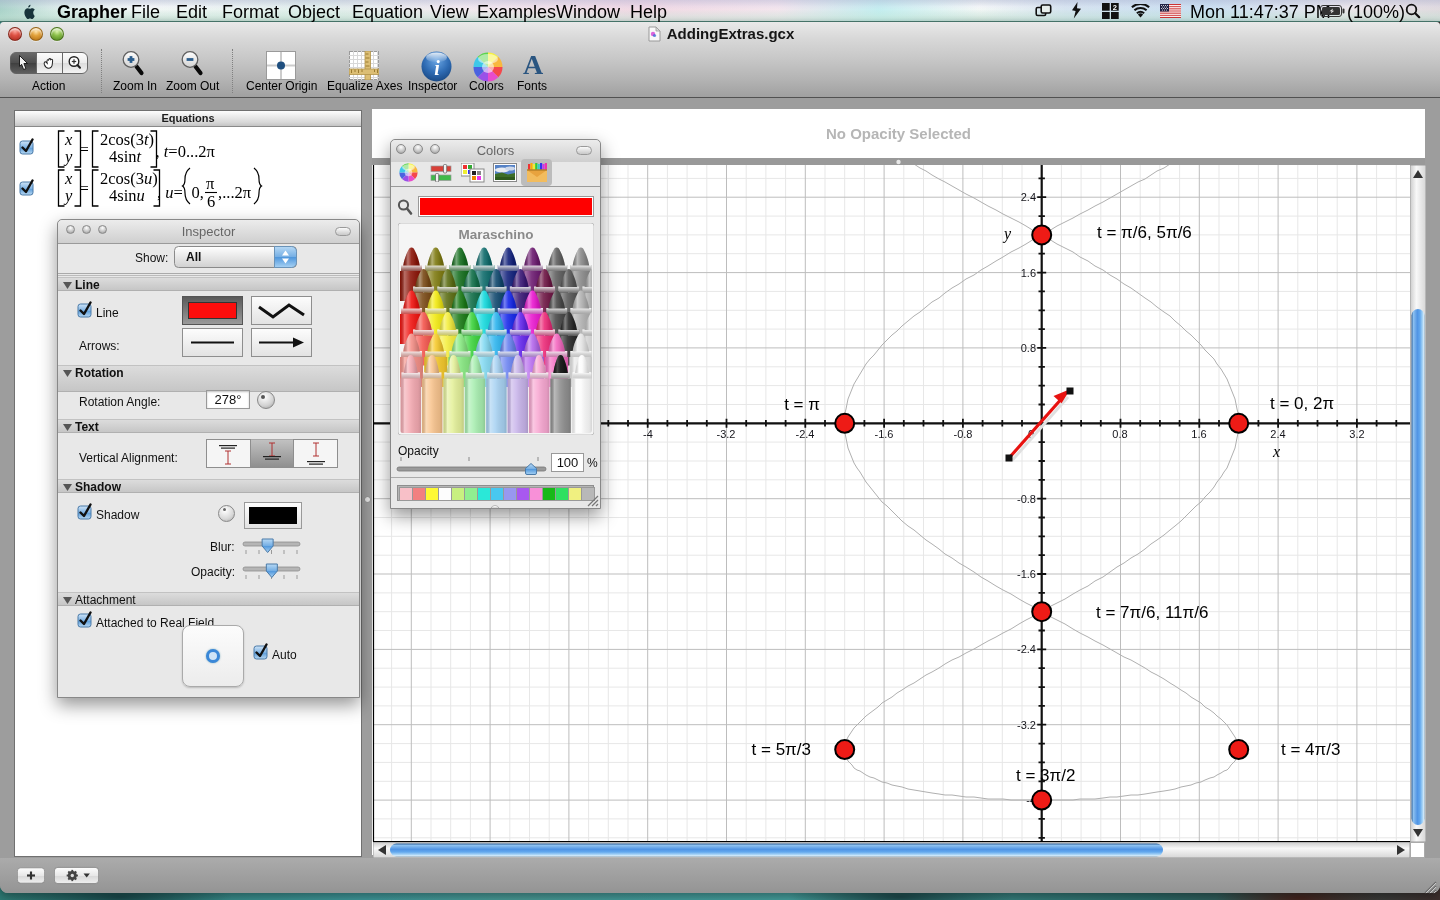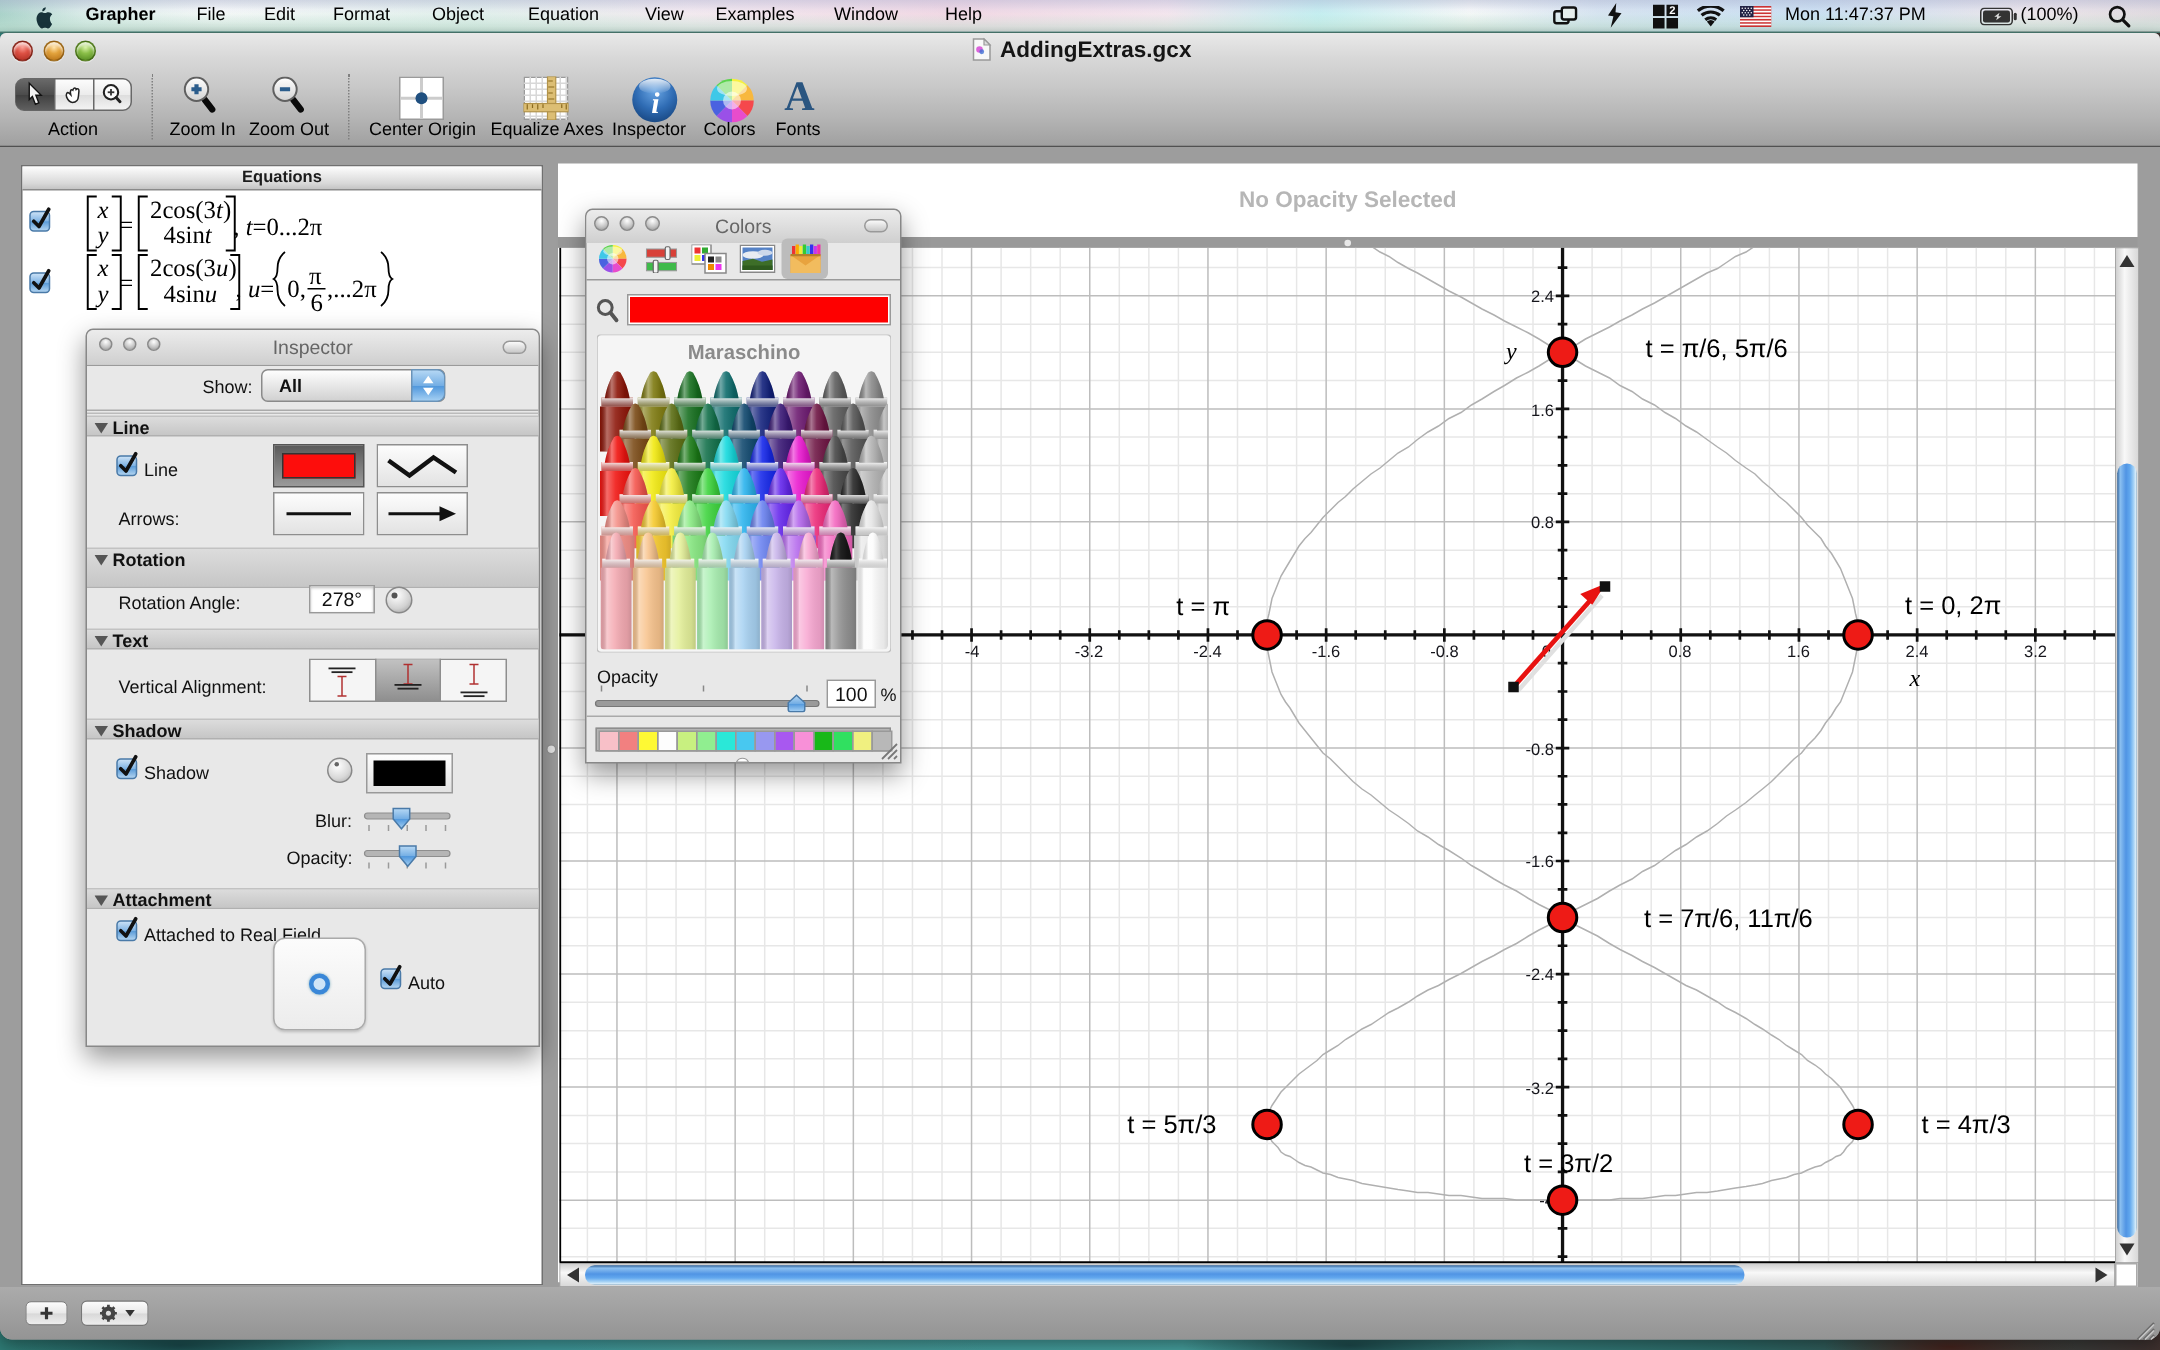--- a/index.html
+++ b/index.html
@@ -13,21 +13,21 @@
  linear-gradient(90deg,#2e7a74,#3f989a 25%,#46a09e 55%,#2c6a68 80%,#3e302e 100%)}
 #menubar{position:absolute;left:0;top:0;width:1440px;height:22px;
  background:linear-gradient(180deg,#e9efed 0%,#fbfdfc 30%,#e3ecea 72%,#c2cdcb 100%);
  border-bottom:1px solid #49796f;color:#000}
 #menubar .tint{position:absolute;inset:0;background:linear-gradient(90deg,
  rgba(110,180,165,.55) 0%,rgba(160,210,200,.3) 4%,rgba(255,255,255,0) 10%,
  rgba(190,225,215,.35) 22%,rgba(242,220,232,.5) 32%,
  rgba(240,200,218,.65) 44%,rgba(244,215,230,.55) 54%,rgba(165,232,236,.6) 61%,rgba(255,255,255,0) 68%,
  rgba(170,200,230,.4) 74%,rgba(150,195,235,.45) 84%,
  rgba(225,205,215,.4) 94%,rgba(205,190,200,.5) 100%)}
-.mitem{position:absolute;top:2px;font-size:12px;color:#000;white-space:nowrap}
+.mitem{position:absolute;top:2px;font-size:18px;color:#000;white-space:nowrap}
 #win{position:absolute;left:0;top:22px;width:1440px;height:871px;
  background:#9d9d9d;border-radius:4px 4px 8px 8px;box-shadow:0 4px 10px rgba(0,0,0,.35)}
 #headgrad{position:absolute;left:0;top:0;width:1440px;height:76px;
  background:linear-gradient(180deg,#e9e9e9 0%,#d8d8d8 22%,#c8c8c8 48%,#b4b4b4 76%,#a0a0a0 100%);
  border-bottom:1px solid #515151;border-radius:4px 4px 0 0}
 .tl{position:absolute;top:5px;width:14px;height:14px;border-radius:50%}
 #title{position:absolute;top:3px;left:0;width:1440px;text-align:center;font-size:15px;font-weight:bold;color:#151515}
 .tblab{position:absolute;top:57px;font-size:12px;color:#000000;white-space:nowrap}
 .tbsep{position:absolute;top:27px;height:44px;border-left:1px dotted #808080;width:0}
 #eqpanel{position:absolute;left:14px;top:88px;width:348px;height:747px;background:#fff;border:1px solid #707070}
@@ -653,21 +653,21 @@
         <line x1="29.5" y1="12" x2="29.5" y2="16"></line>
         <line x1="42" y1="12" x2="42" y2="16"></line>
         <line x1="55" y1="12" x2="55" y2="16"></line>
       </g>
 <path d="M24.34 1 h11 v7 l-5.5 6.5 l-5.5 -6.5 Z" fill="url(#ddb)" stroke="#4a7aa8" stroke-width="1"></path>
 </svg>
 <div class="abs" style="left:0;top:372px;width:100%;height:14px;background:linear-gradient(#dcdcdc,#c6c6c6);border-top:1px solid #c2c2c2;border-bottom:1px solid #b0b0b0">
 <svg class="abs" style="left:5px;top:3px" width="9" height="9" viewBox="0 0 9 9">
         <path d="M0 1 L9 1 L4.5 8 Z" fill="#555"></path>
       </svg>
-<div class="abs" style="left:17px;top:0px;font-weight:bold;font-size:12px">Attachment</div>
+<div class="abs" style="left:17px;top:0px;font-weight:normal;font-size:12px">Attachment</div>
     </div>
 <svg class="abs" style="left:19px;top:391px" width="18" height="17" viewBox="0 0 18 17">
 <defs>
         <linearGradient id="cbg19391" x1="0" y1="0" x2="0" y2="1">
           <stop offset="0" stop-color="#cfe4f7"></stop>
           <stop offset=".5" stop-color="#7fb3e4"></stop>
           <stop offset=".52" stop-color="#5a9bd8"></stop>
           <stop offset="1" stop-color="#b8d8f2"></stop>
         </linearGradient>
       </defs>

